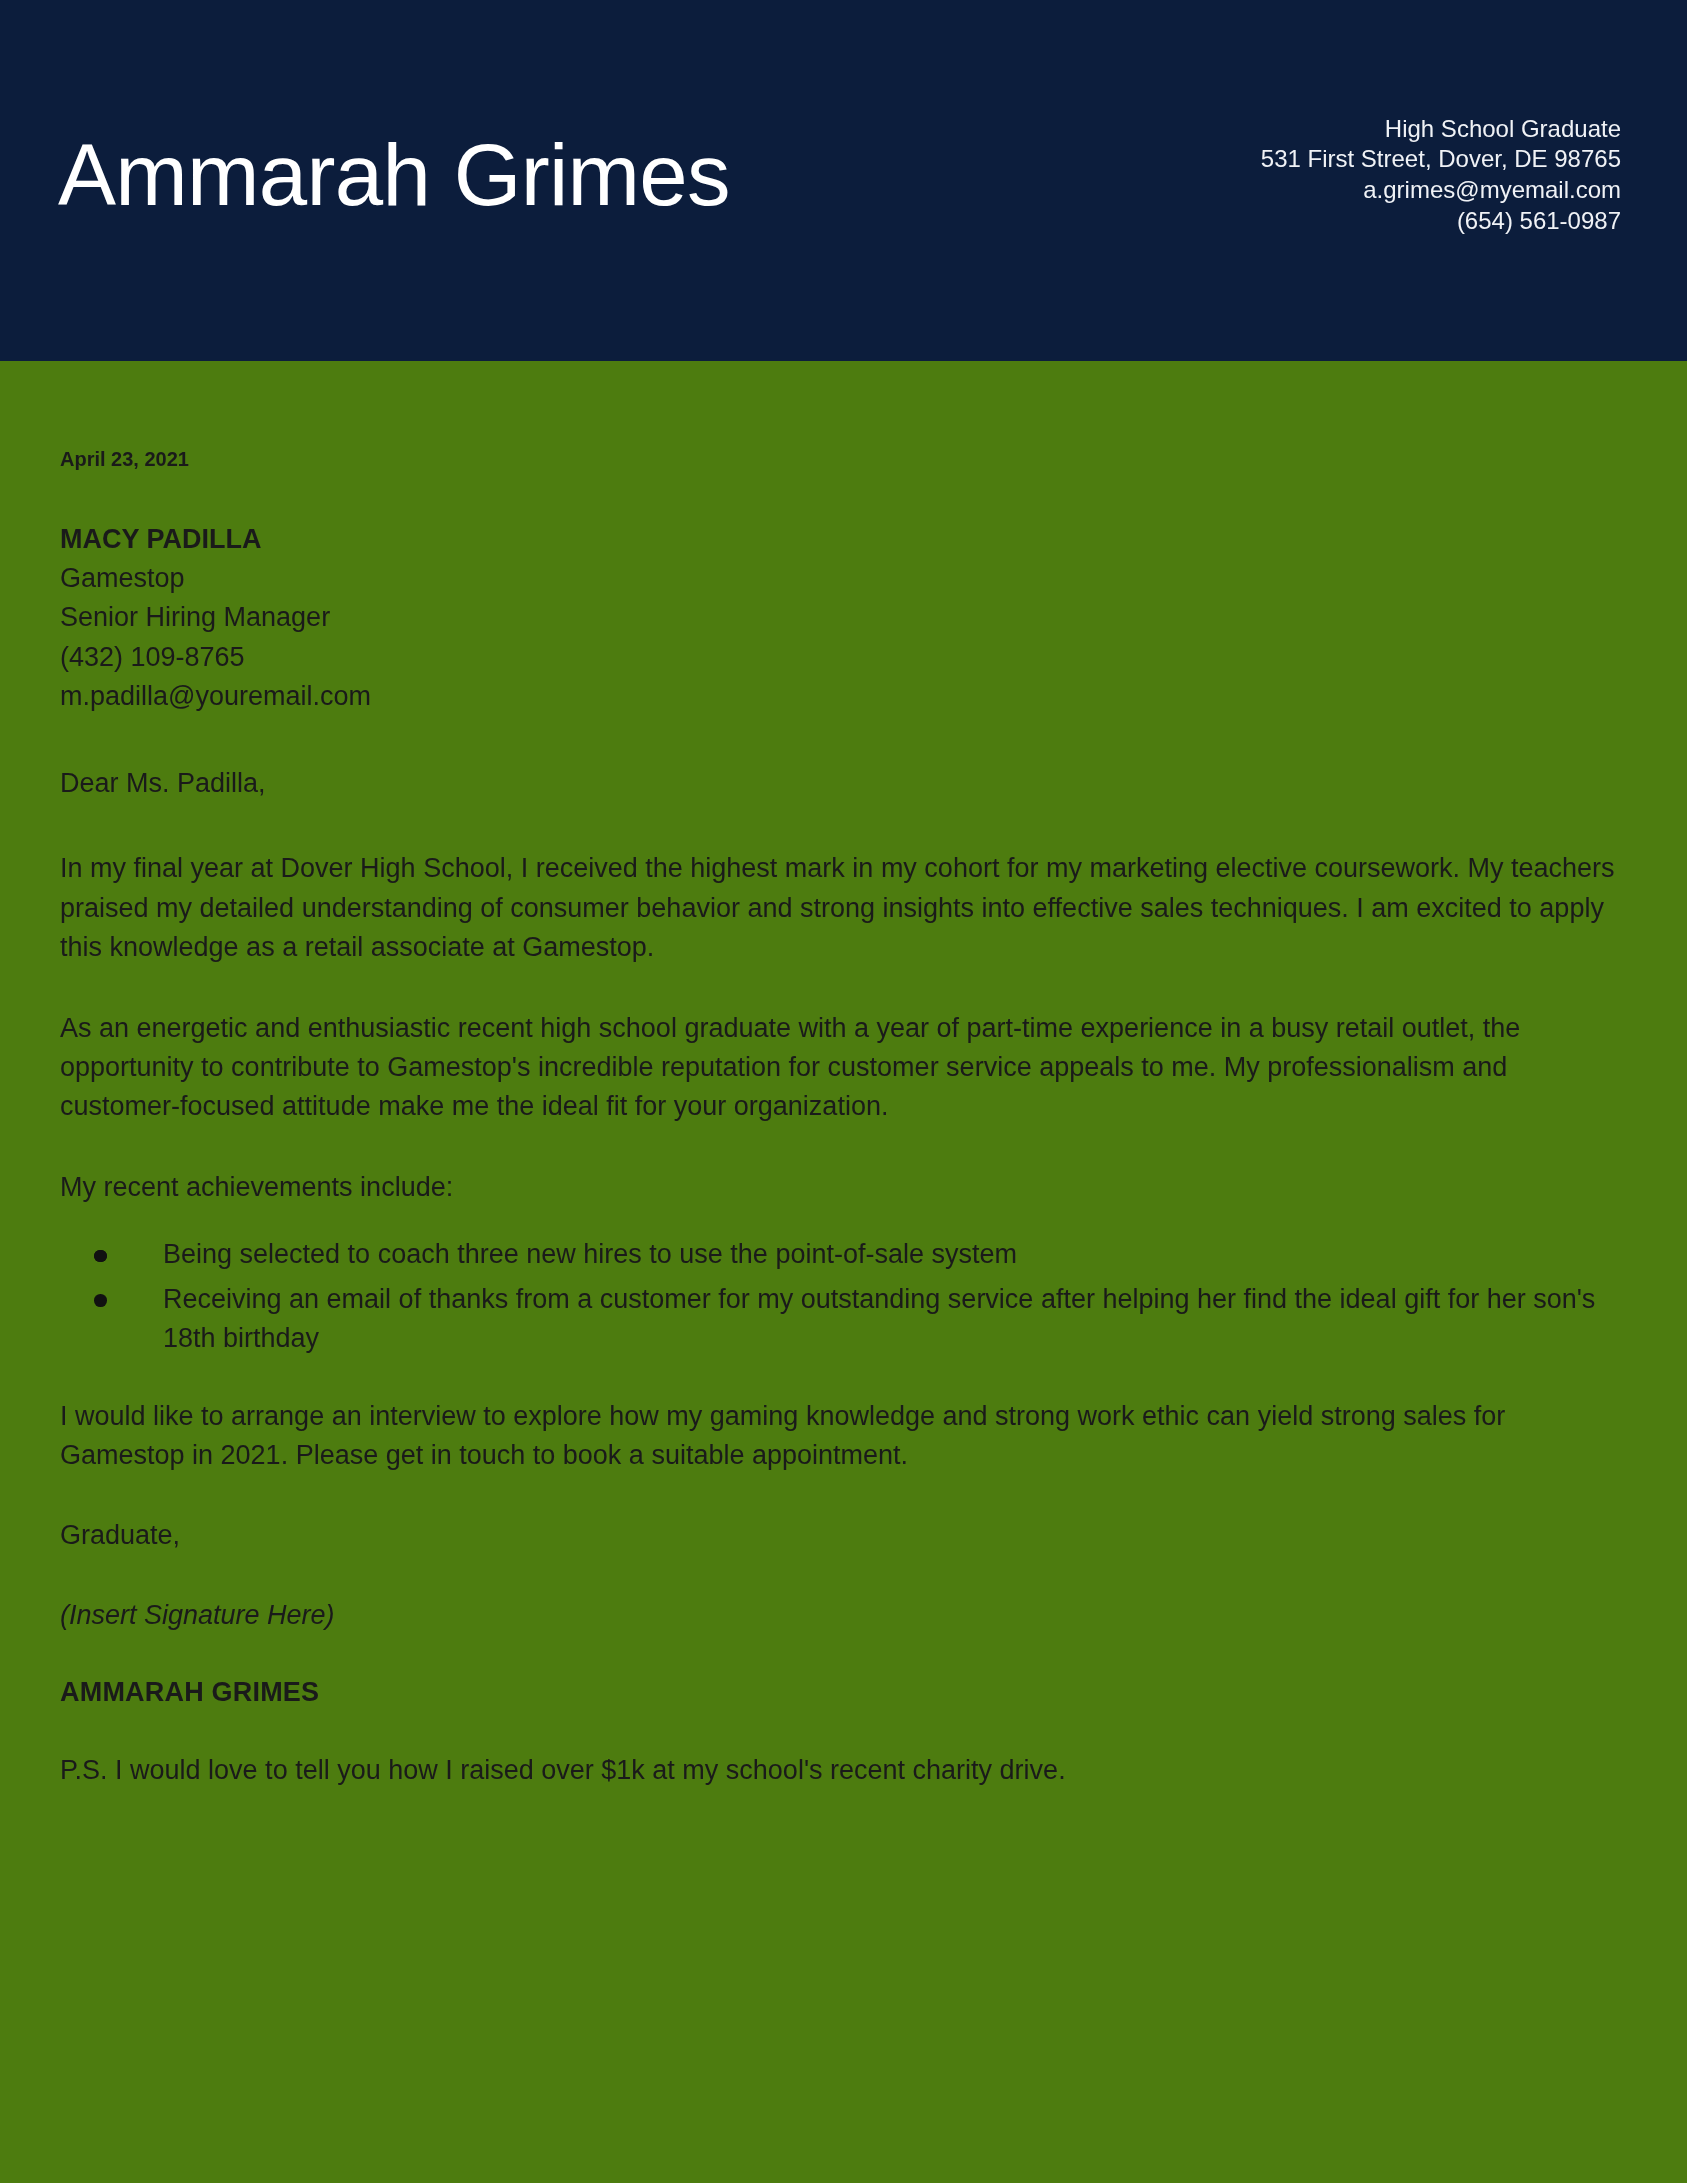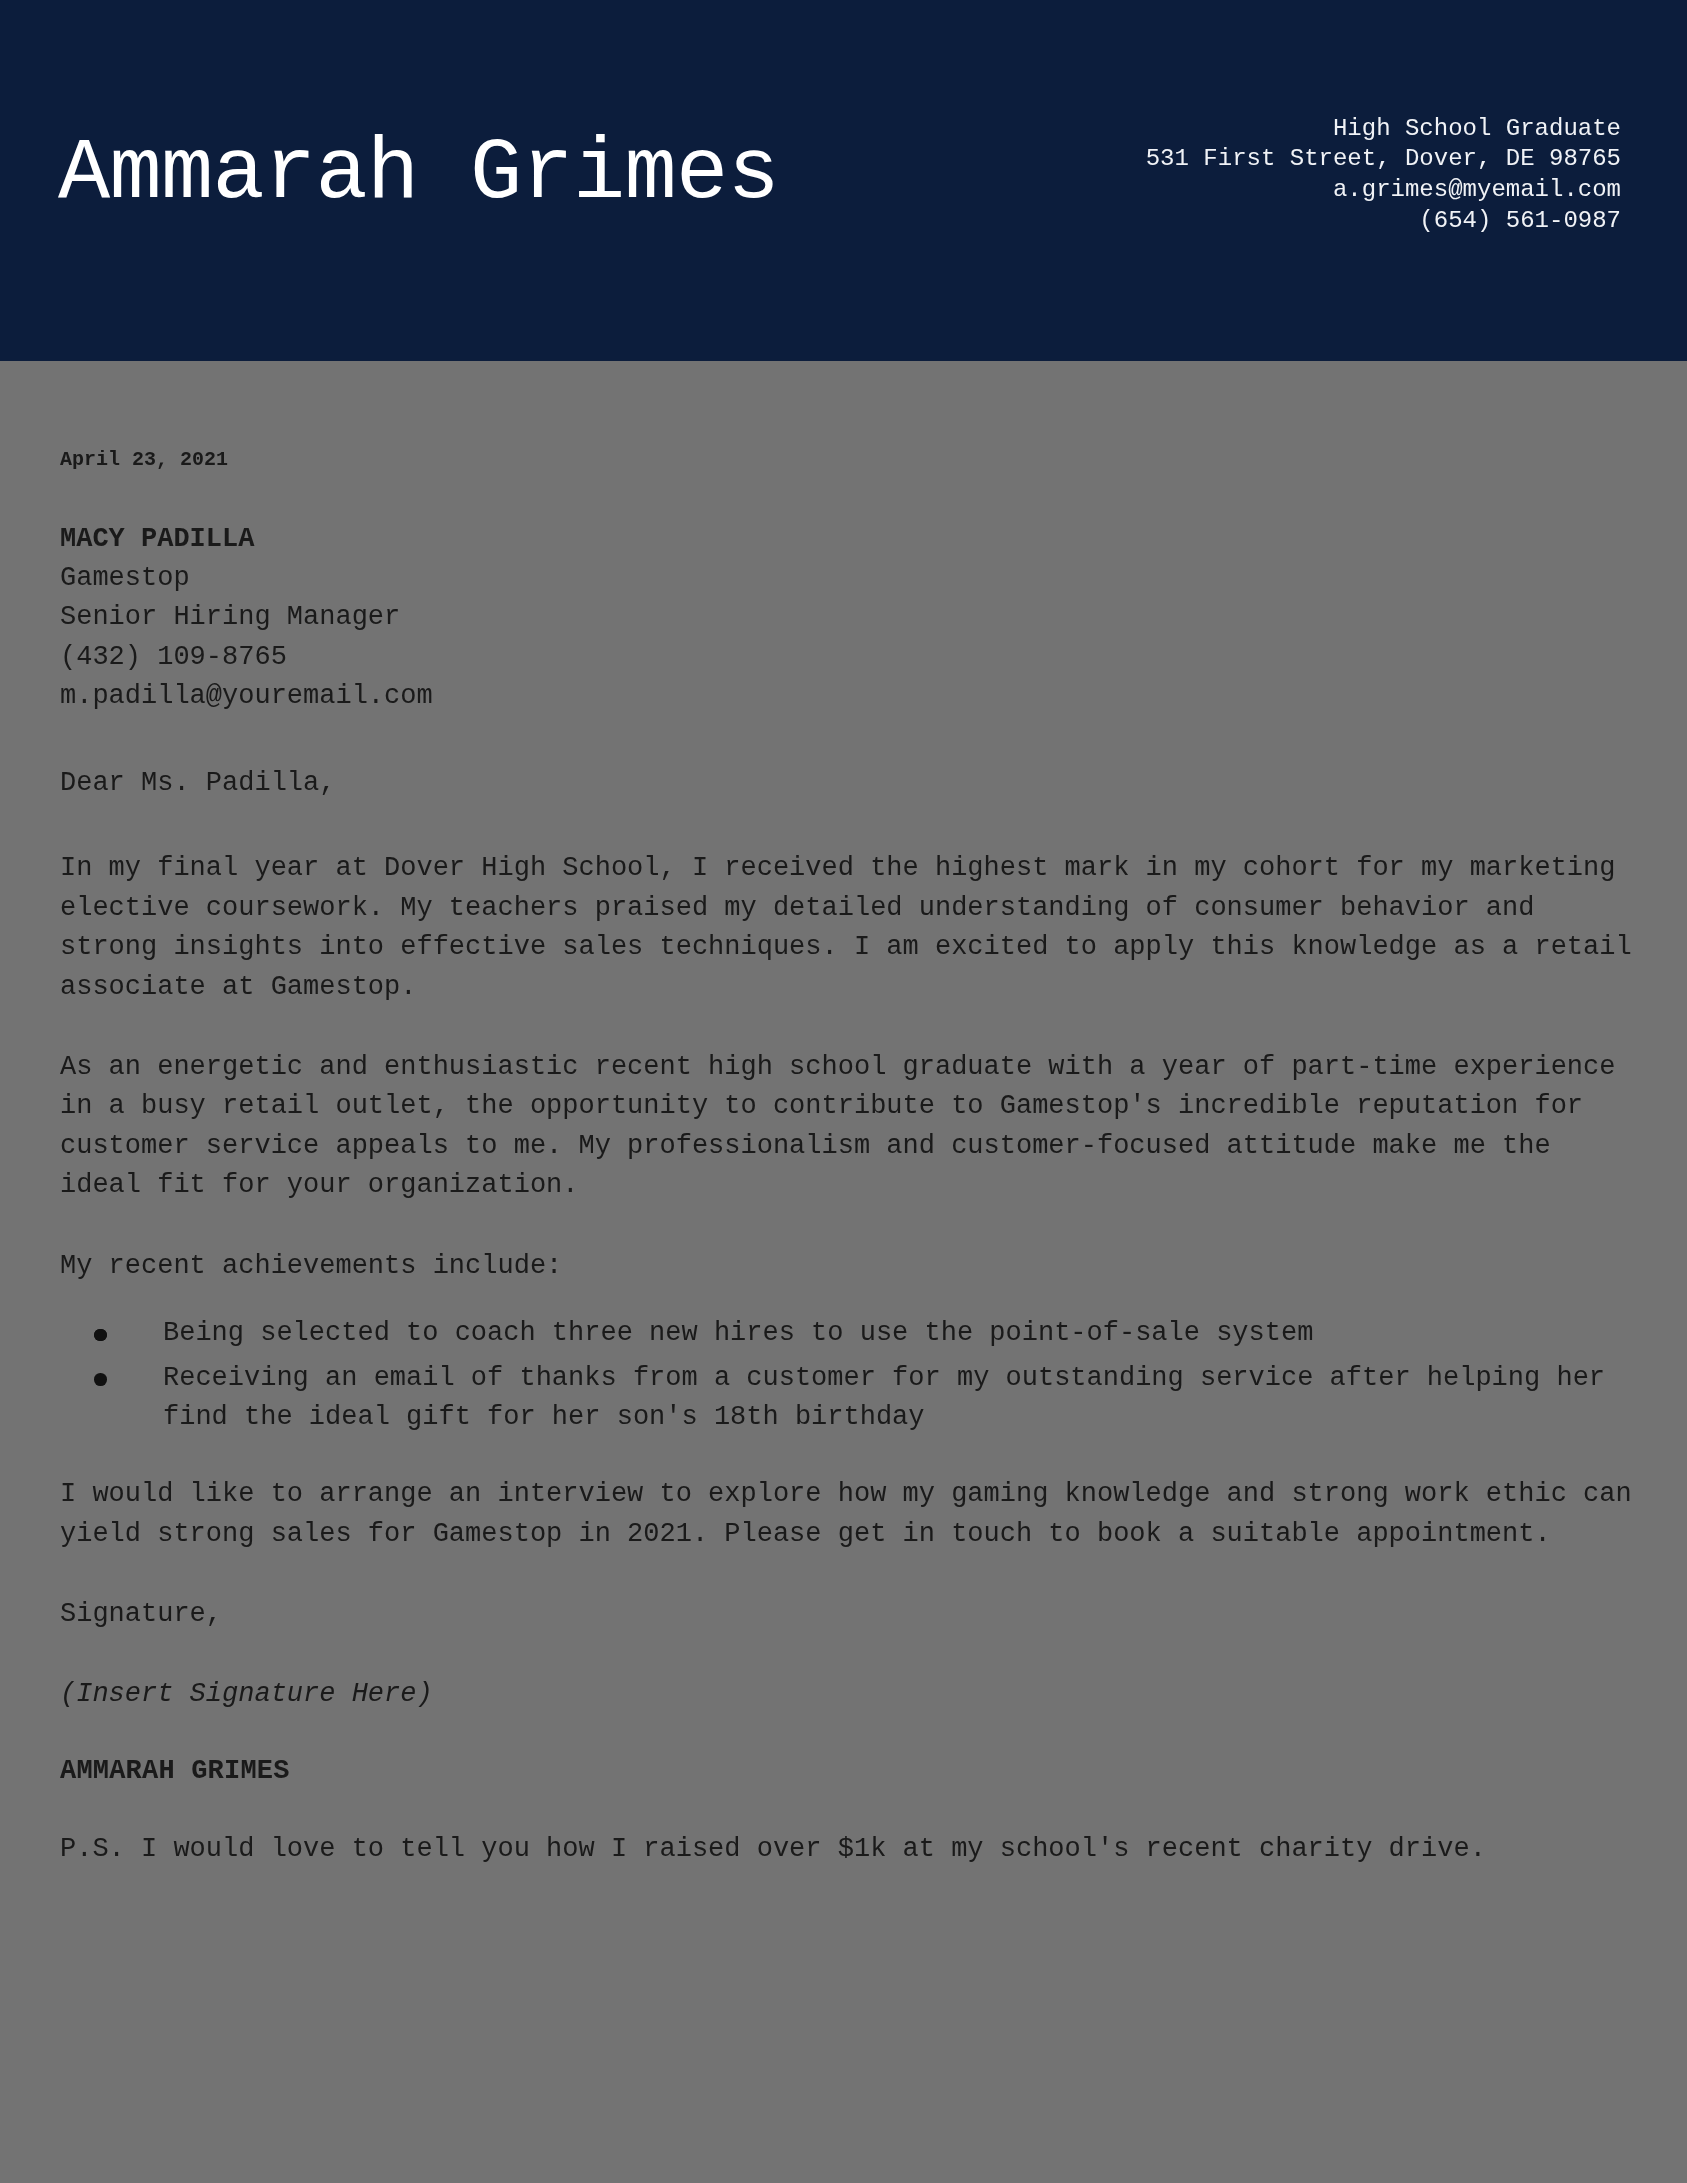--- a/index.html
+++ b/index.html
@@ -12,23 +12,22 @@
     height: 2183px;
     font-family: "Liberation Sans", sans-serif;
     color: #1a1a1a;
     -webkit-font-smoothing: antialiased;
   }
 
   .page {
     position: relative;
     width: 1687px;
     height: 2183px;
-    background: #737373;
+    background: #4d7c0f;
     overflow: hidden;
-    font-family: Liberation Mono, monospace;
   }
 
   
   .header-band {
     position: absolute;
     left: 0;
     top: 0;
     width: 1687px;
     height: 361px;
     background: #0c1d3c;
@@ -188,21 +187,21 @@
         <span>Being selected to coach three new hires to use the point-of-sale system</span>
       </li>
       <li>
         <span class="bullet-dot"></span>
         <span>Receiving an email of thanks from a customer for my outstanding service after helping her find the ideal gift for her son's 18th birthday</span>
       </li>
     </ul>
 
     <p class="body-para">I would like to arrange an interview to explore how my gaming knowledge and strong work ethic can yield strong sales for Gamestop in 2021. Please get in touch to book a suitable appointment.</p>
 
-    <div class="sign-off">Signature,</div>
+    <div class="sign-off">Graduate,</div>
 
     <div class="signature-placeholder">(Insert Signature Here)</div>
 
     <div class="signer-name">AMMARAH GRIMES</div>
 
     <div class="postscript">P.S. I would love to tell you how I raised over $1k at my school's recent charity drive.</div>
 
   </div>
 </div>
 

